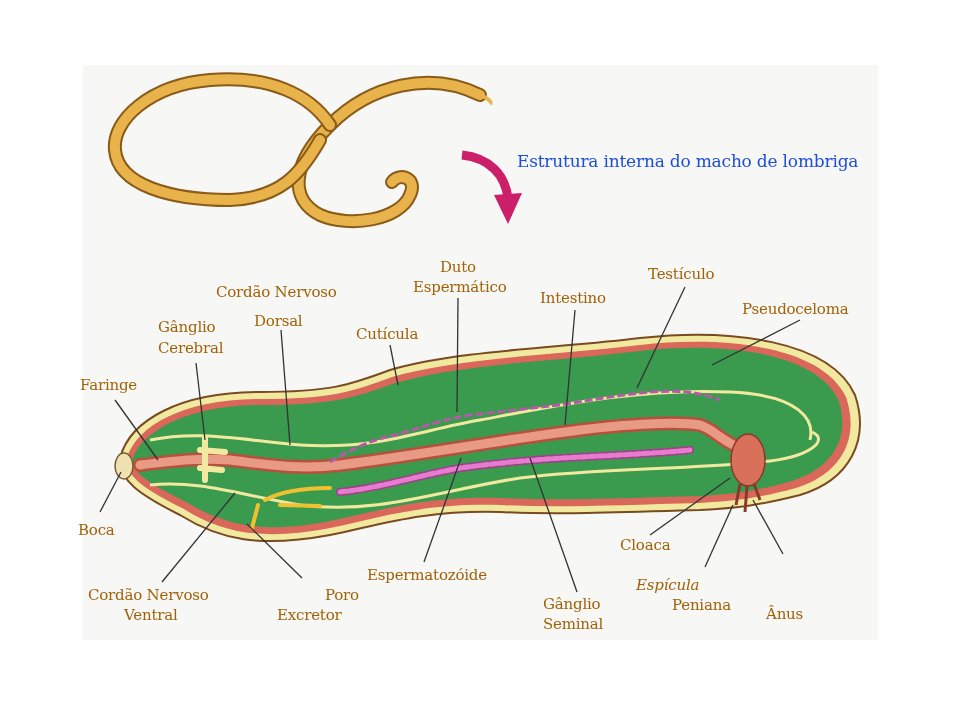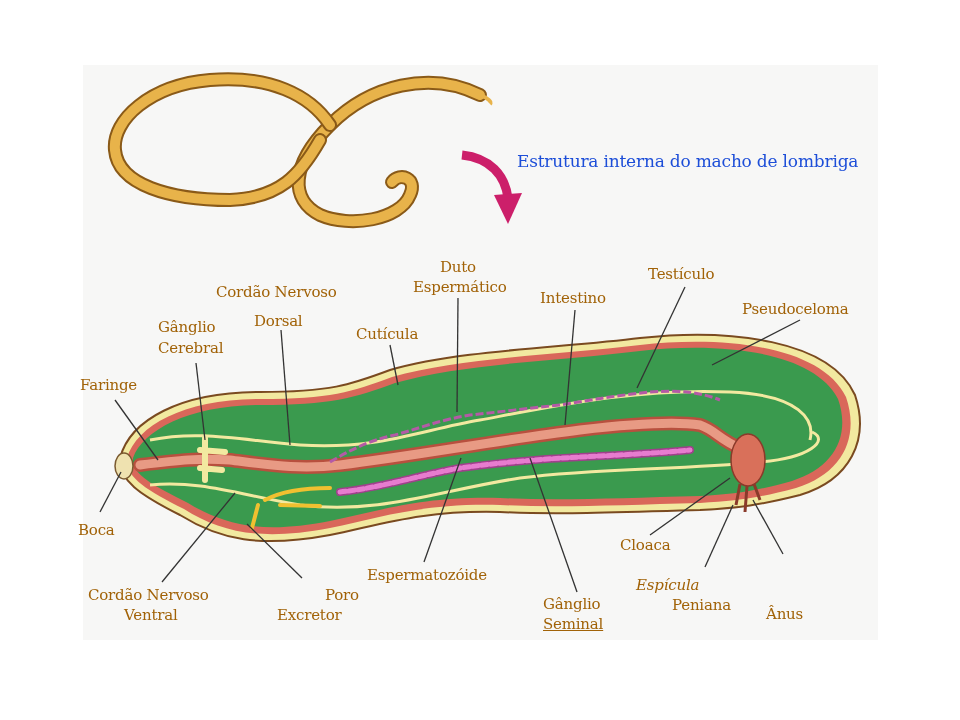--- a/index.html
+++ b/index.html
@@ -92,17 +92,17 @@
 <div class="label" style="left:540px;top:289px;">Intestino</div>
 <div class="label" style="left:648px;top:265px;">Testículo</div>
 <div class="label" style="left:742px;top:300px;">Pseudoceloma</div>
 <div class="label" style="left:78px;top:521px;">Boca</div>
 <div class="label" style="left:88px;top:586px;">Cordão Nervoso</div>
 <div class="label" style="left:124px;top:606px;">Ventral</div>
 <div class="label" style="left:293px;top:586px;margin-left:32px;">Poro</div>
 <div class="label" style="left:277px;top:606px;">Excretor</div>
 <div class="label" style="left:367px;top:566px;">Espermatozóide</div>
 <div class="label" style="left:543px;top:595px;">Gânglio</div>
-<div class="label" style="left:543px;top:615px;text-decoration:underline;">Seminal</div>
+<div class="label" style="left:543px;top:615px;">Seminal</div>
 <div class="label" style="left:620px;top:536px;">Cloaca</div>
 <div class="label" style="left:636px;top:576px;font-style:italic;">Espícula</div>
 <div class="label" style="left:672px;top:596px;">Peniana</div>
 <div class="label" style="left:766px;top:561px;margin-top:44px;">Ânus</div>
 
 </body></html>

